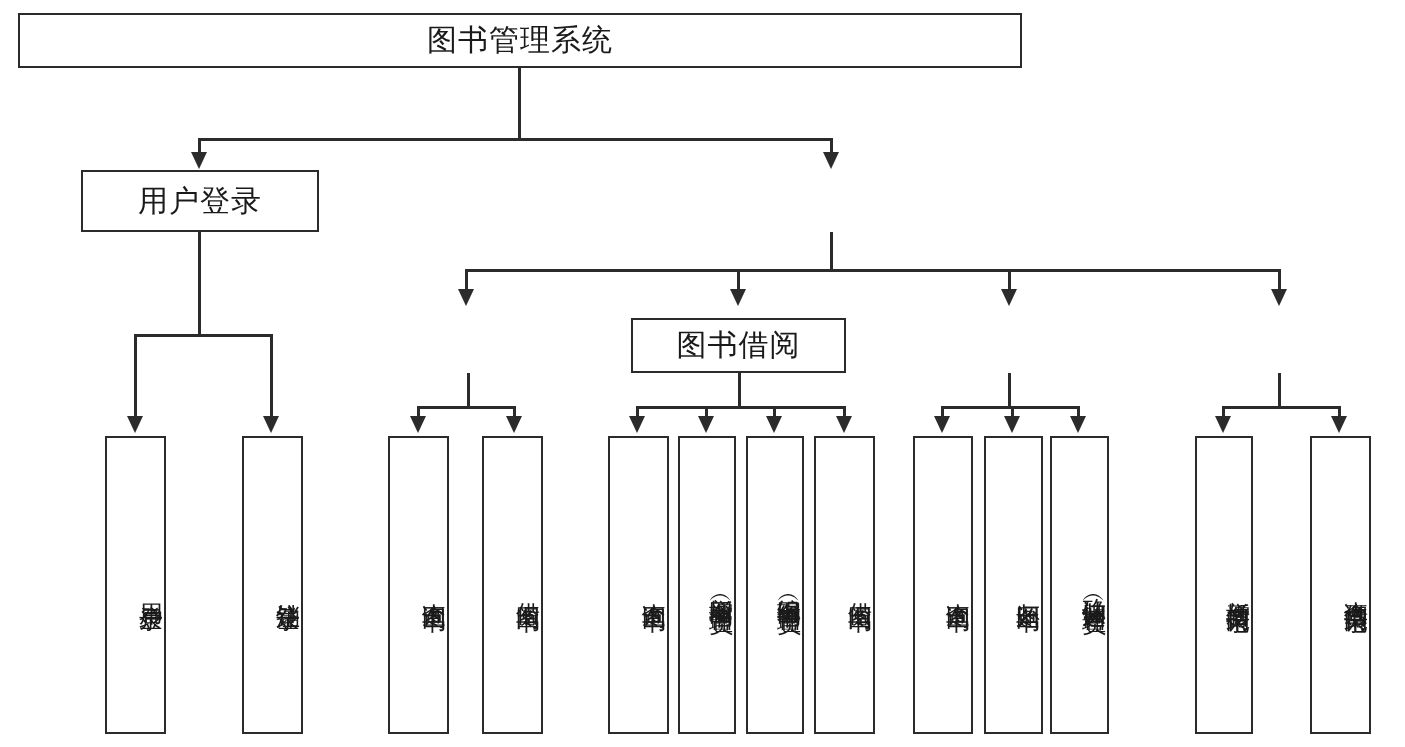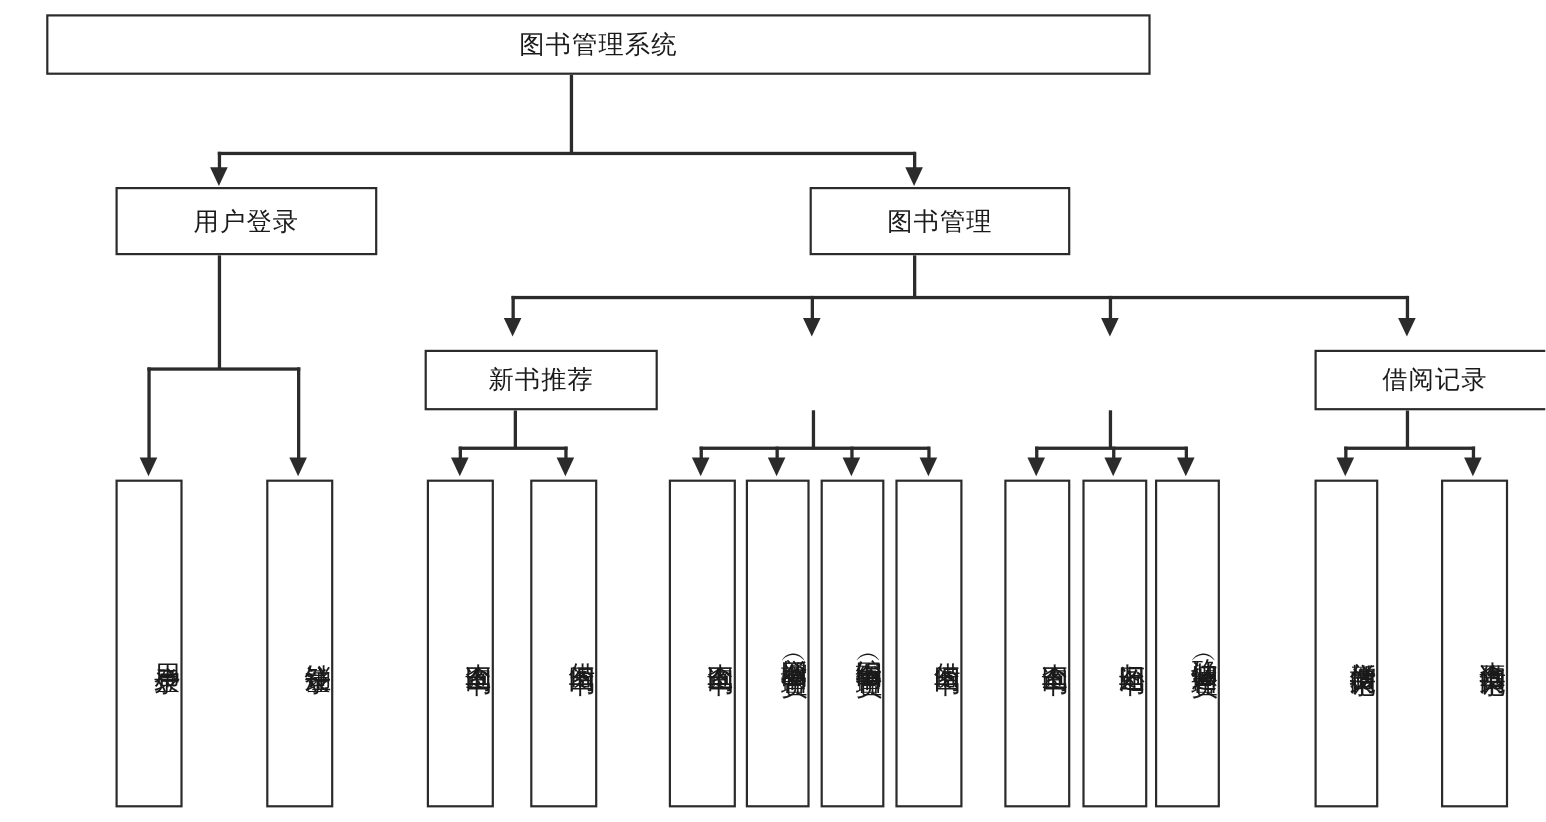--- a/index.html
+++ b/index.html
@@ -22,23 +22,22 @@
     box-sizing: border-box;
     border: 2px solid #2b2b2b;
     background: #ffffff;
     display: flex;
     align-items: center;
     justify-content: center;
     color: #1a1a1a;
     z-index: 3;
   }
   .node.horiz {
-    font-size: 23px;
+    font-size: 30px;
     letter-spacing: 1px;
-    margin-left: 24px;
   }
   .node.vert {
     writing-mode: vertical-rl;
     text-orientation: upright;
     font-size: 24px;
     line-height: 1.05;
     letter-spacing: 2px;
     padding-top: 6px;
     align-items: flex-start;
     justify-content: center;
@@ -142,33 +141,27 @@
   <div class="arrow" style="left:1331px; top:416px;"></div>
 
   <div class="node horiz" style="left:18px; top:13px; width:1004px; height:55px;">
     <span>图书管理系统</span>
   </div>
 
   <div class="node horiz" style="left:81px; top:170px; width:238px; height:62px;">
     <span>用户登录</span>
   </div>
 
-  <div class="node horiz" style="left:712px; top:170px; width:237px; height:62px;">
-    <span>图书管理</span>
-  </div>
-
-  <div class="node horiz" style="left:362px; top:318px; width:212px; height:55px;">
-    <span>新书推荐</span>
-  </div>
-
-
-
-  <div class="node horiz" style="left:1171px; top:318px; width:219px; height:55px;">
-    <span>借阅记录</span>
-  </div>
+
+
+  <div class="node horiz" style="left:631px; top:318px; width:215px; height:55px;">
+    <span>图书借阅</span>
+  </div>
+
+
 
   <div class="node vert" style="left:105px; top:436px; width:61px; height:298px;">
     <span class="vtext">用户登录</span>
   </div>
 
   <div class="node vert" style="left:242px; top:436px; width:61px; height:298px;">
     <span class="vtext">注销登录</span>
   </div>
 
   <div class="node vert" style="left:388px; top:436px; width:61px; height:298px;">

